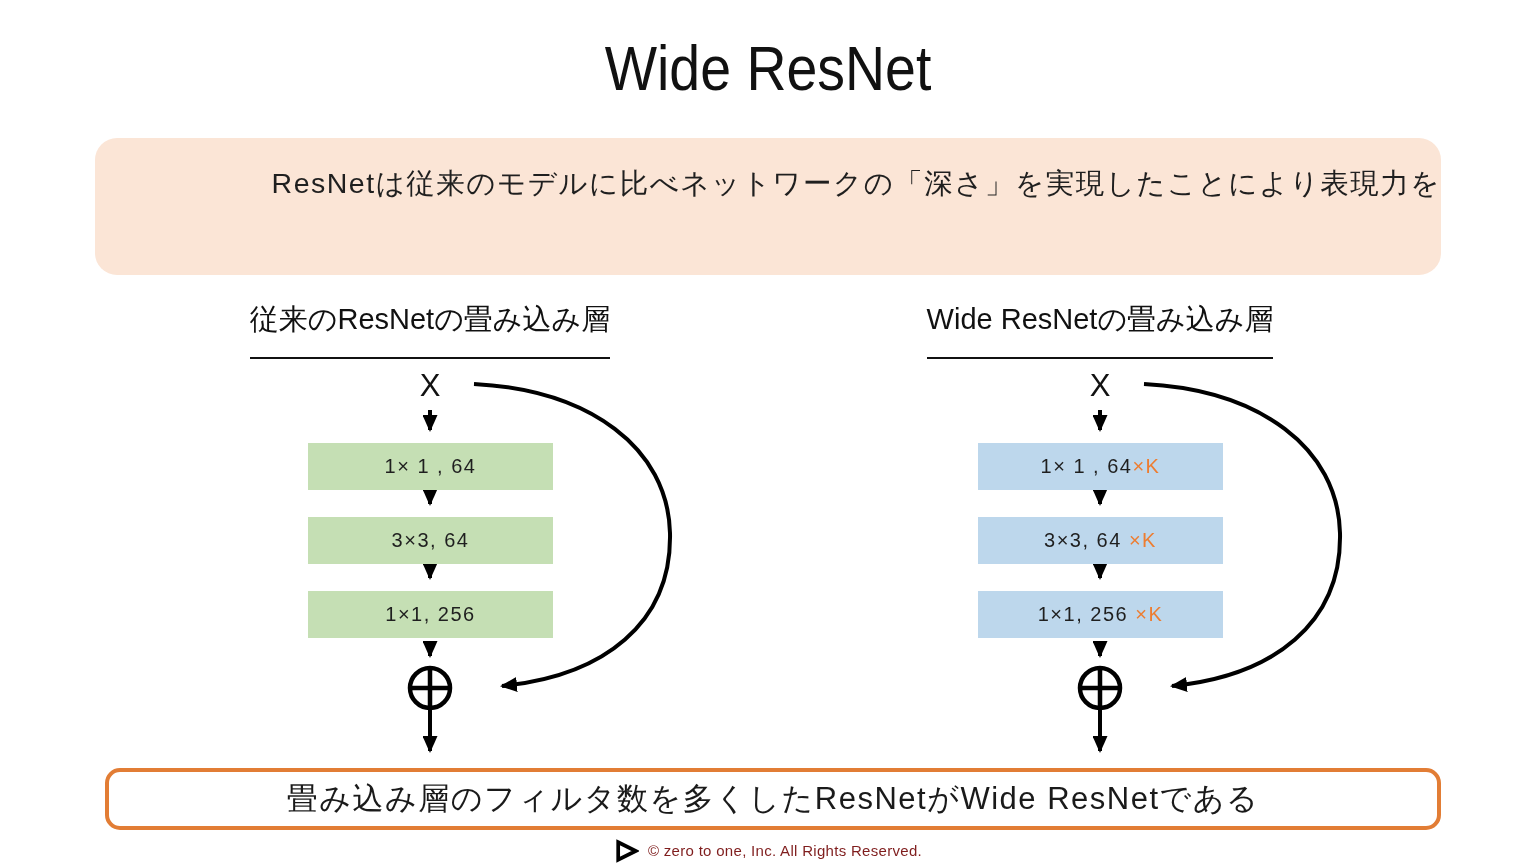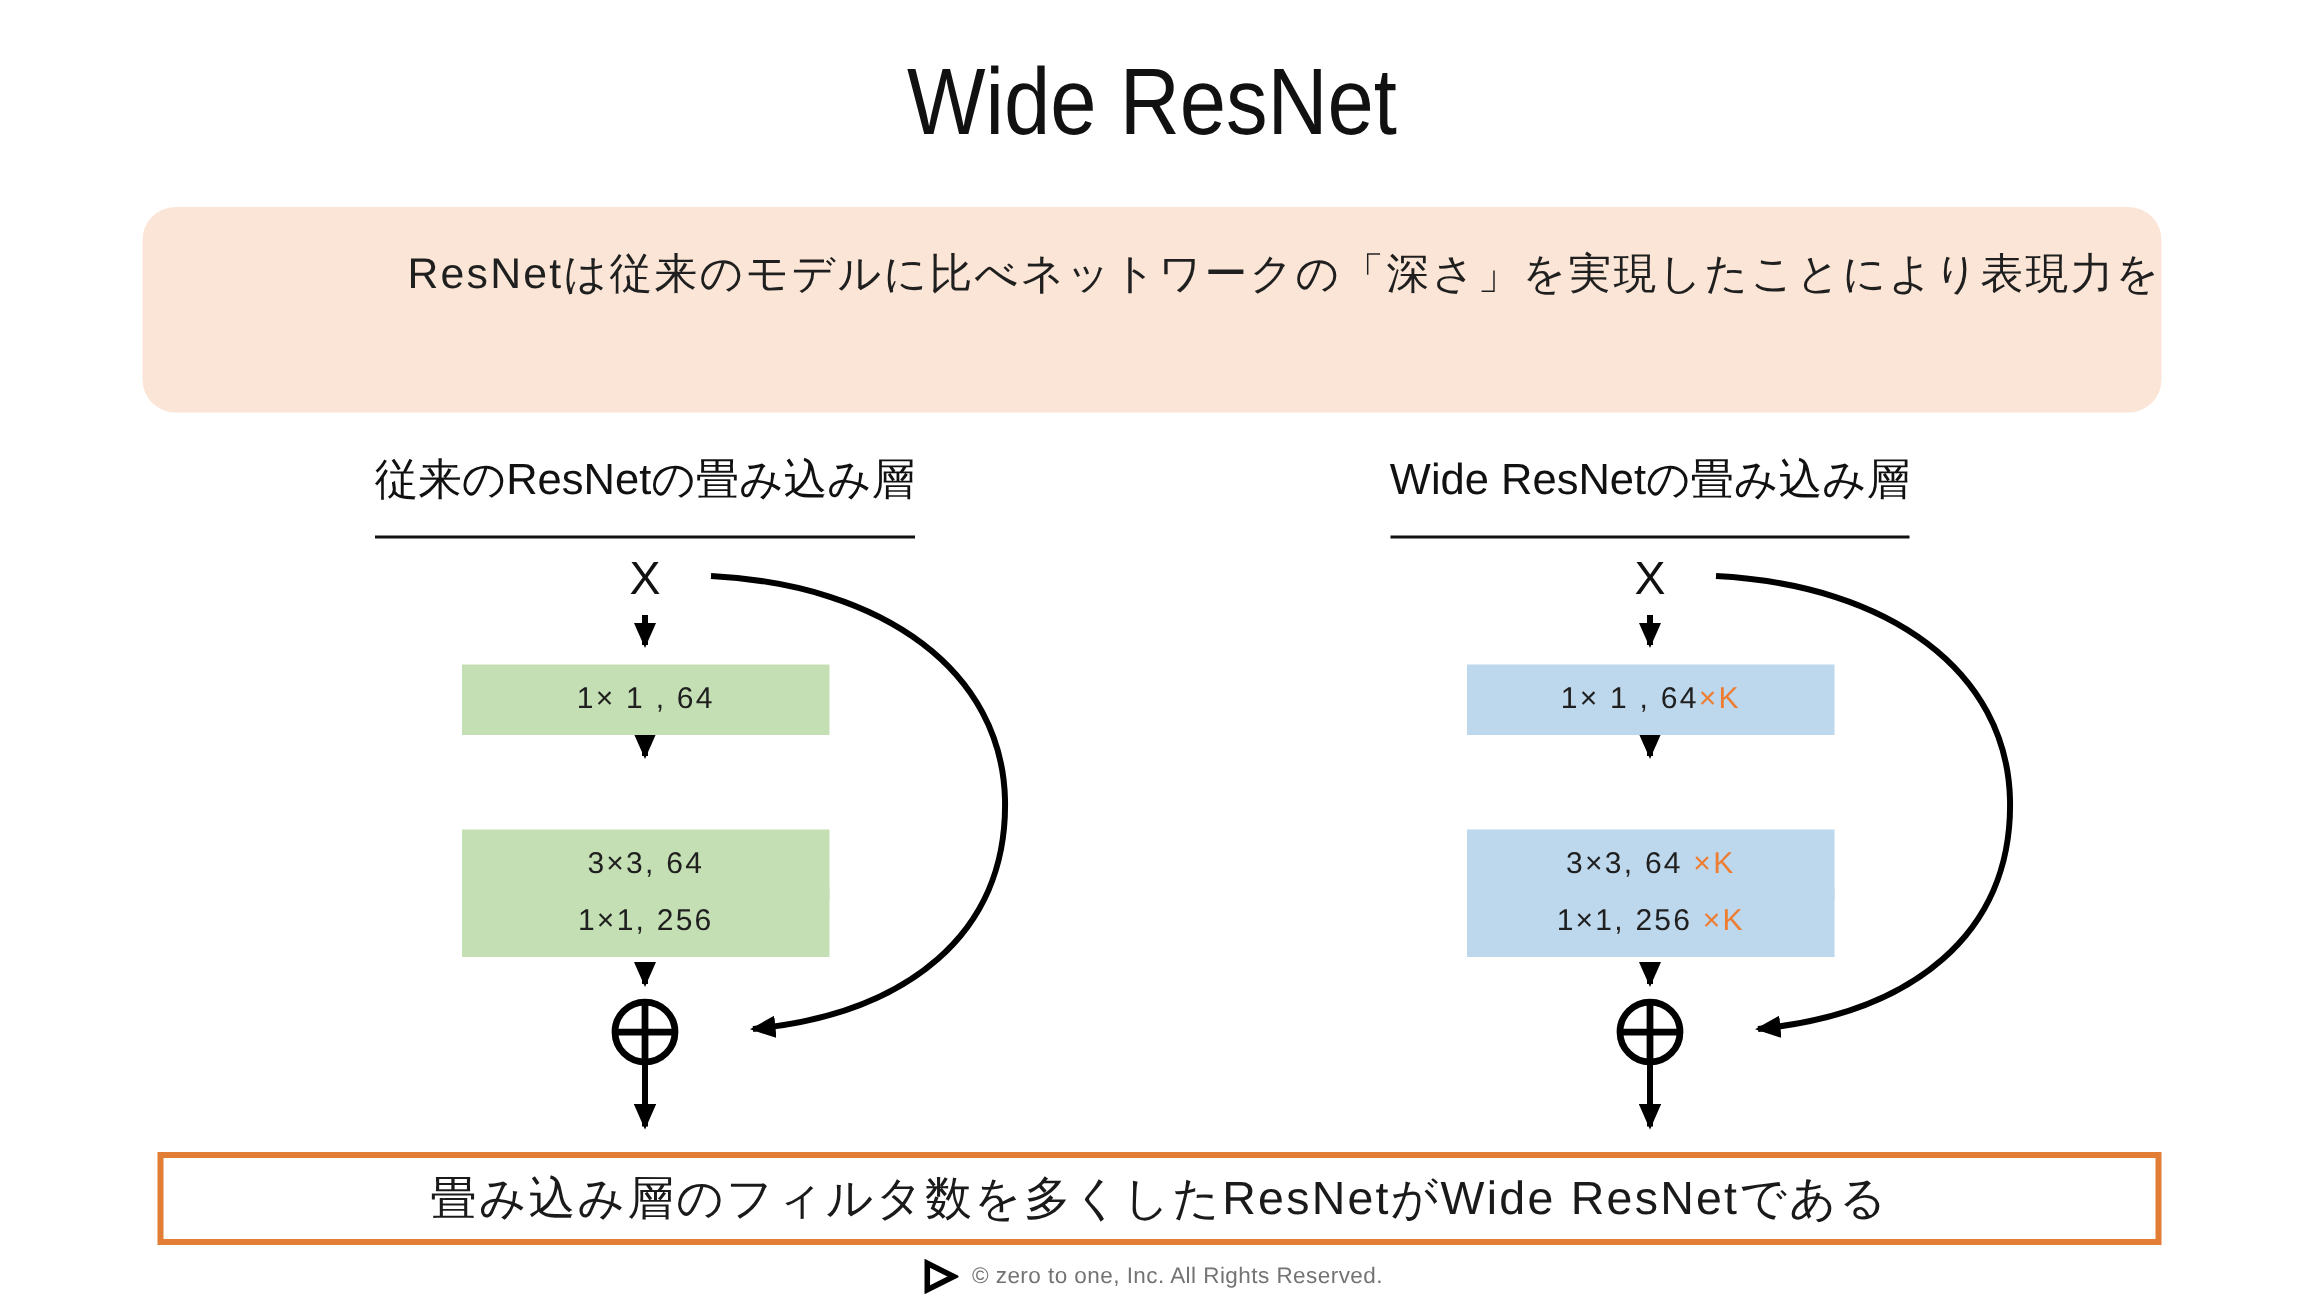--- a/index.html
+++ b/index.html
@@ -65,21 +65,21 @@
   }
   .layer-box {
     position: absolute; left: 108px; width: 245px; height: 47px;
     text-align: center;
     font-size: 20px;
     line-height: 47px;
     letter-spacing: 1.5px;
     color: #1f1f1f;
   }
   .layer-1 { top: 75px; }
-  .layer-2 { top: 149px; margin-top: 36px; }
+  .layer-2 { top: 149px; }
   .layer-3 { top: 223px; }
 
   
   .conclusion-box {
     top: 768px; left: 105px; width: 1336px; height: 62px;
     background: #ffffff;
     border: 4px solid #e27d35;
     text-align: center;
     font-size: 31px;
     line-height: 54px;
@@ -88,21 +88,21 @@
   }
 
   
   .footer {
     top: 837px; left: 0; width: 1536px; height: 27px;
     display: flex; align-items: center; justify-content: center;
     gap: 9px;
   }
   .footer .copyright {
     font-size: 15px;
-    color: #737373;
+    color: #7f1d1d;
     letter-spacing: 0.3px;
   }
 </style>
 </head>
 <body>
 
 <h1 class="abs title">Wide ResNet</h1>
 
 <div class="abs intro-box" style="background-color: rgb(251, 229, 214); text-align: right;">
   <div>
@@ -177,21 +177,21 @@
     <span>1× 1 , 64</span><span style="color: rgb(237, 125, 49);">×K</span>
   </div>
   <div class="layer-box layer-2" style="background-color: rgb(189, 215, 236);">
     <span>3×3, 64 </span><span style="color: rgb(237, 125, 49);">×K</span>
   </div>
   <div class="layer-box layer-3" style="background-color: rgb(189, 215, 236);">
     <span>1×1, 256 </span><span style="color: rgb(237, 125, 49);">×K</span>
   </div>
 </div>
 
-<div class="abs conclusion-box" style="border-color: rgb(226, 125, 53);">
+<div class="abs conclusion-box" style="border-color: rgb(226, 125, 53); border-radius: 15px;">
   <span>畳み込み層のフィルタ数を多くしたResNetがWide ResNetである</span>
 </div>
 
 <div class="abs footer">
   <svg width="25" height="24" viewBox="0 0 26 26">
     <path d="M4 3.5 L23 13 L4 22.5 Z" fill="#ffffff" stroke="#000" stroke-width="4" stroke-linejoin="miter"></path>
   </svg>
   <span class="copyright">© zero to one, Inc. All Rights Reserved.</span>
 </div>
 

